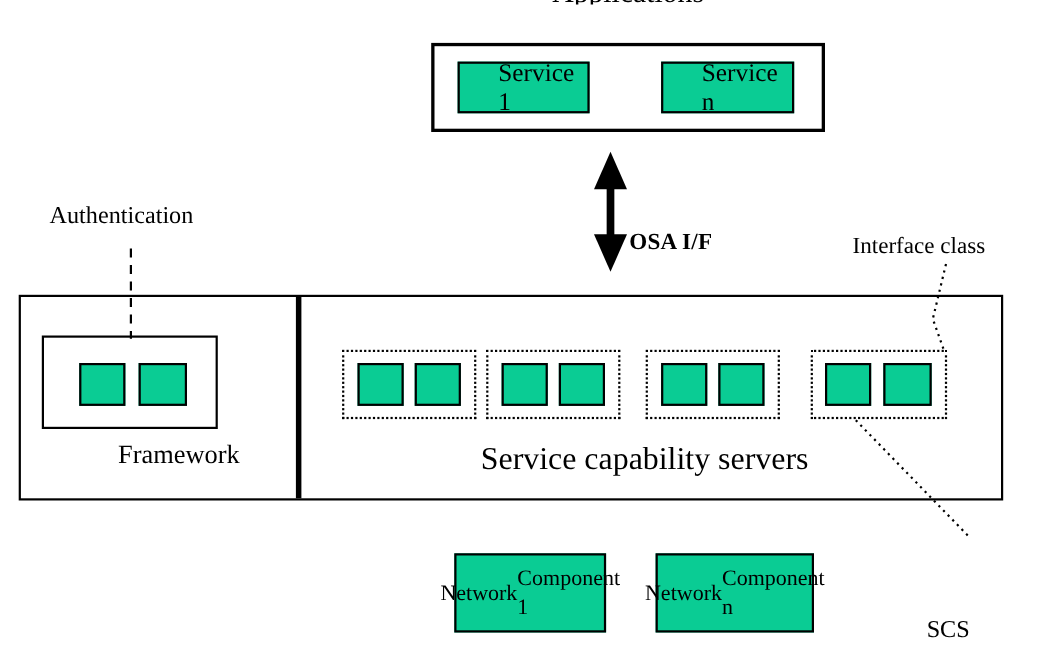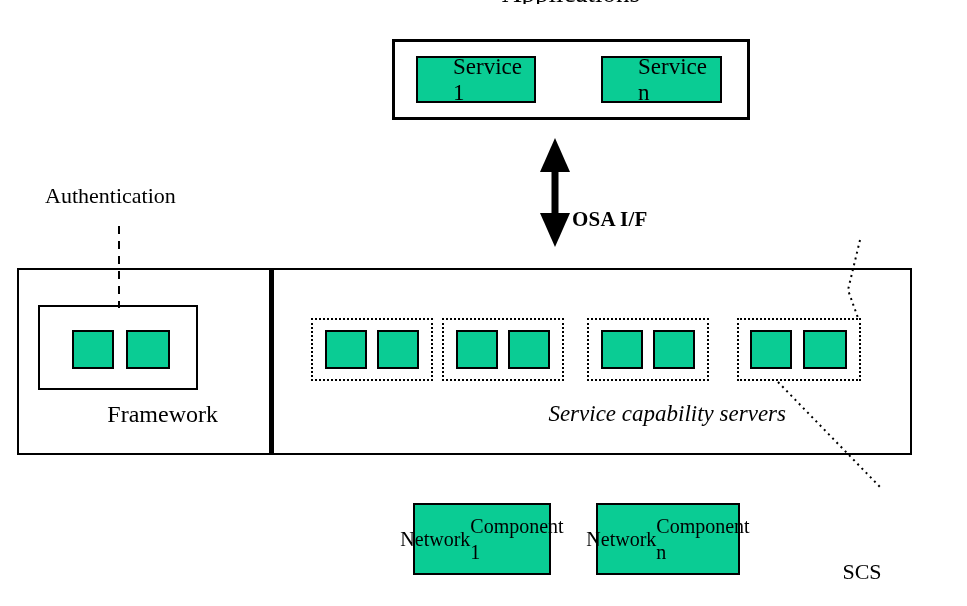--- a/index.html
+++ b/index.html
@@ -49,24 +49,23 @@
     text-align: left;
     line-height: 1.25;
     white-space: pre;
   }
   .framework-label {
     font-size: 24px;
     text-align: right;
     width: 200px;
   }
   .scs-bank-label {
-    font-size: 23px;
-    text-align: right;
+    font-size: 29px;
+    text-align: center;
     width: 400px;
-    font-style: italic;
   }
 
   
   .outline-box {
     border: 3px solid #000000;
     background: #ffffff;
     box-sizing: border-box;
   }
   .thin-box {
     border: 2px solid #000000;
@@ -131,20 +130,21 @@
 
   <div class="abs service-box" style="left:601px; top:56px; width:121px; height:47px;">Service n</div>
 
   <div class="abs label osa-label" style="left:572px; top:175px;margin-top:32px;">OSA I/F</div>
 
   <div class="abs label side-label" style="left:45px; top:126px;">
     <div>Authentication</div>
     <div>Management</div>
   </div>
 
+  <div class="abs label callout-label" style="left:775px; top:211px;">Interface class</div>
 
   <div class="abs label scs-label" style="left:786px; top:503px; width:200px;">
     <div style="text-align:center; width:152px;">SCS</div>
     
   </div>
 
   <div class="abs thin-box" style="left:17px; top:268px; width:895px; height:187px;"></div>
 
   <div class="abs thick-divider" style="left:269px; top:270px; width:5px; height:183px;"></div>
 

